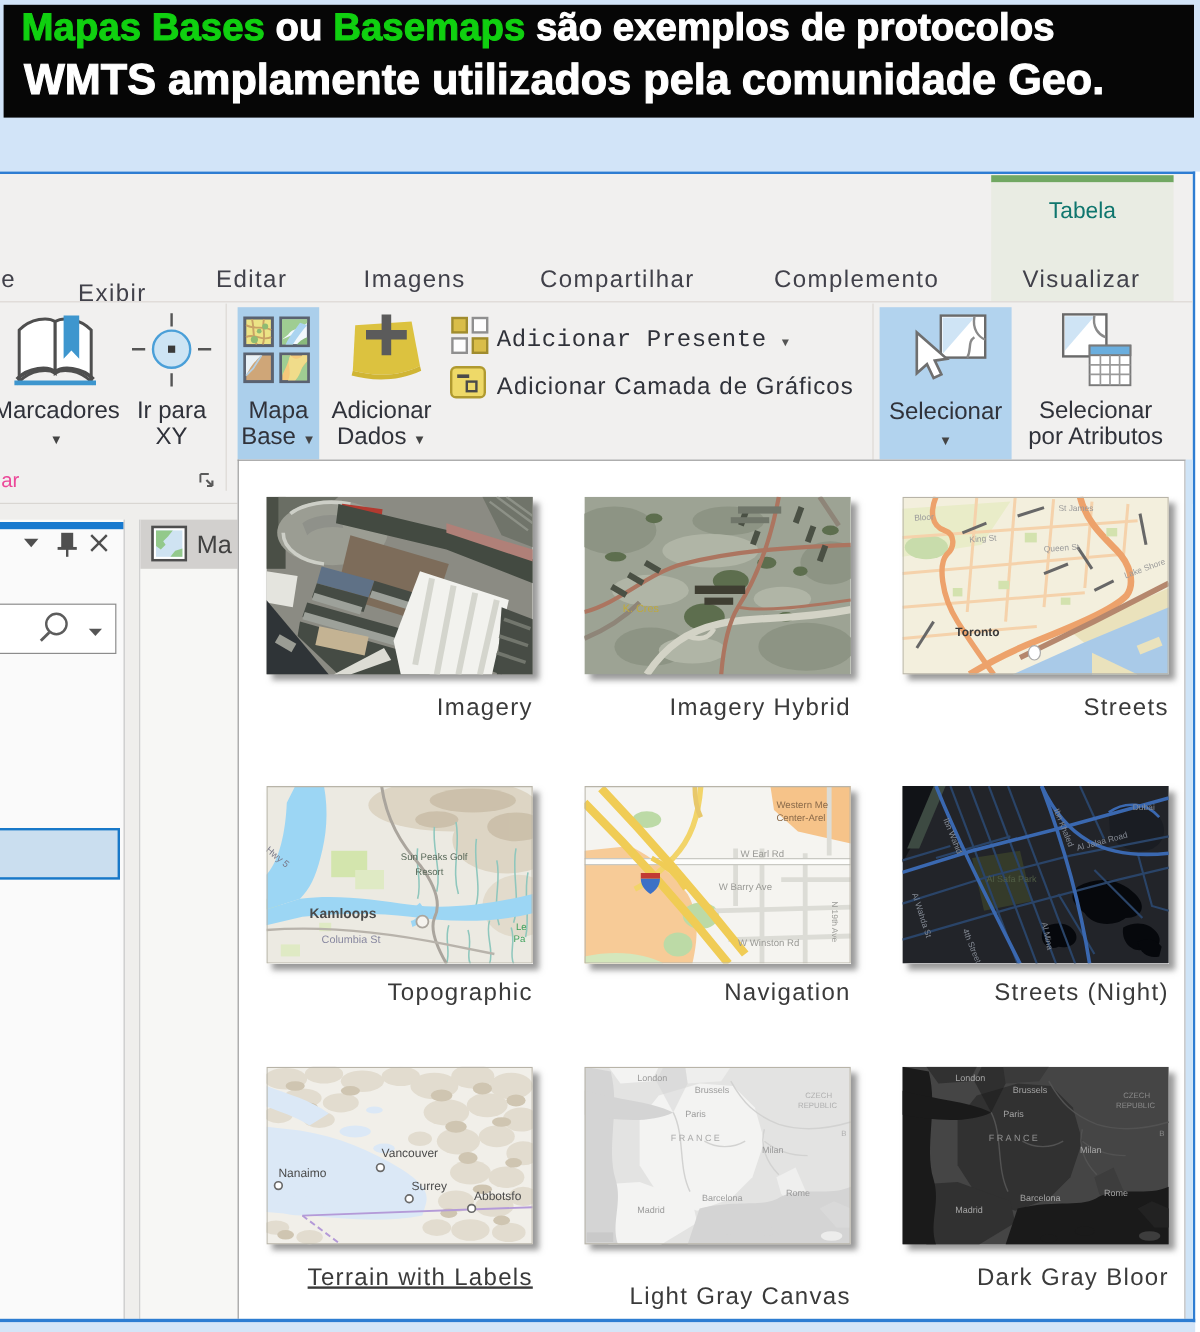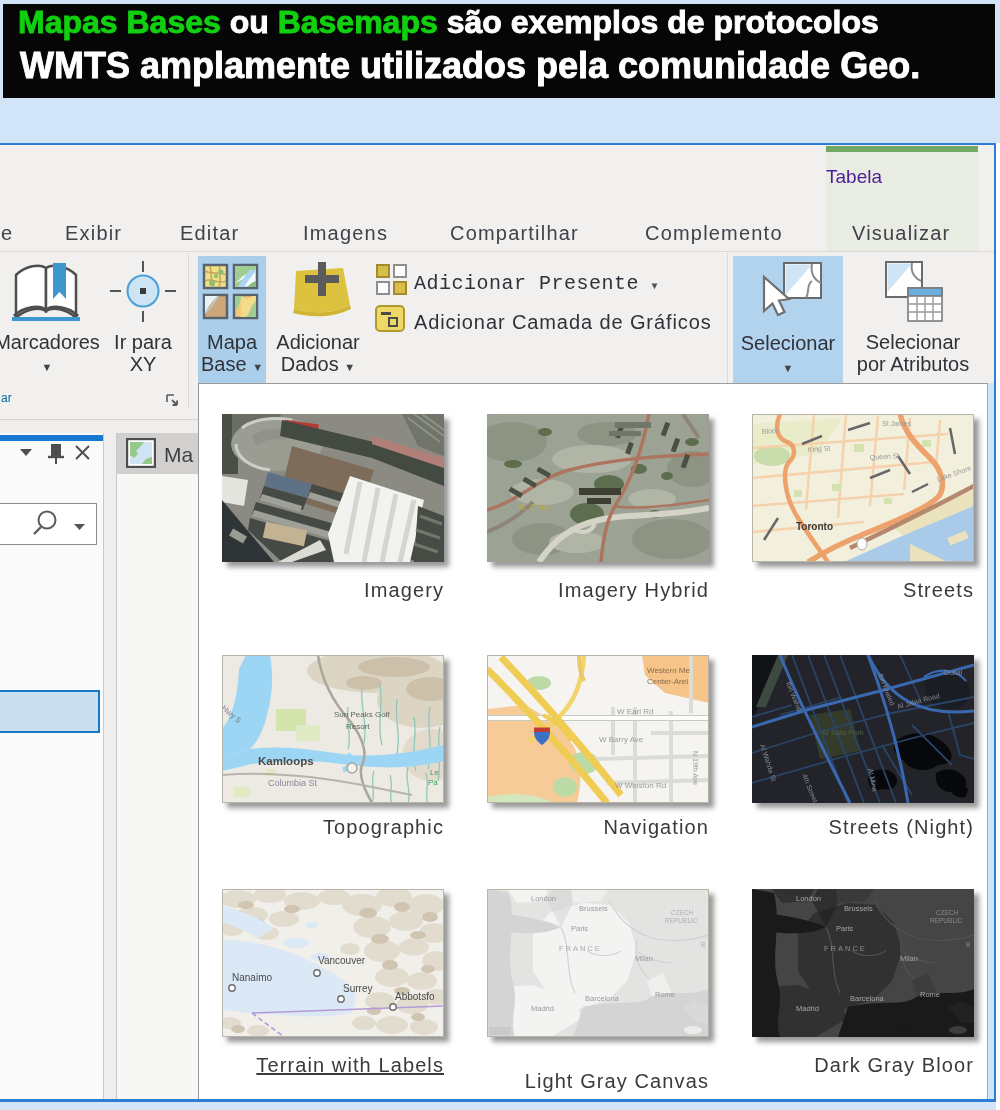--- a/index.html
+++ b/index.html
@@ -22,24 +22,24 @@
 <div class="abs" id="bl2" style="left:20px;top:45px;font-size:36px;font-weight:bold;color:#fff;white-space:nowrap;-webkit-text-stroke:0.9px;">WMTS amplamente utilizados pela comunidade Geo.</div>
 
 <div class="abs" style="left:0;top:143px;width:996px;height:2px;background:#2e7dd2;"></div>
 
 <div class="abs" style="left:0;top:145px;width:994px;height:275px;background:#f1f0ef;"></div>
 <div class="abs" style="left:996px;top:143px;width:4px;height:967px;background:#fff;"></div>
 <div class="abs" style="left:994px;top:143px;width:2px;height:959px;background:#2e7dd2;"></div>
 
 <div class="abs" style="left:826px;top:146px;width:152px;height:6px;background:#71a862;"></div>
 <div class="abs" style="left:826px;top:152px;width:152px;height:99px;background:#e9ece3;"></div>
-<div class="abs" style="left:826px;top:166px;width:152px;text-align:left;font-size:19px;color:#4c1d95;">Tabela</div>
+<div class="abs" style="left:826px;top:166px;width:152px;text-align:center;font-size:19px;color:#0f766e;">Tabela</div>
 
 <div class="tab" style="left:1px;">e</div>
-<div class="tab" style="left:65px;">Exibir</div>
+<div class="tab" style="left:65px;margin-top:12px;">Exibir</div>
 <div class="tab" style="left:180px;">Editar</div>
 <div class="tab" style="left:303px;">Imagens</div>
 <div class="tab" style="left:450px;">Compartilhar</div>
 <div class="tab" style="left:645px;">Complemento</div>
 <div class="tab" style="left:852px;">Visualizar</div>
 <div class="abs" style="left:0;top:251px;width:994px;height:1px;background:#dcd8d4;"></div>
 
 <div class="sep" style="left:188px;top:253px;height:156px;"></div>
 <div class="sep" style="left:727px;top:253px;height:156px;"></div>
 <div class="abs" style="left:0;top:419px;width:198px;height:1px;background:#d9d6d2;"></div>
@@ -50,21 +50,21 @@
 <div class="btnlbl" style="left:-8px;top:331px;width:110px;">Marcadores<br><span style="font-size:11px;color:#444;">▼</span></div>
 <div class="btnlbl" style="left:98px;top:331px;width:90px;">Ir para<br>XY</div>
 <div class="btnlbl" style="left:198px;top:331px;width:68px;">Mapa<br>Base <span style="font-size:11px;color:#444;">▼</span></div>
 <div class="btnlbl" style="left:273px;top:331px;width:90px;">Adicionar<br>Dados <span style="font-size:11px;color:#444;">▼</span></div>
 <div class="btnlbl" style="left:733px;top:332px;width:110px;">Selecionar<br><span style="font-size:11px;color:#444;">▼</span></div>
 <div class="btnlbl" style="left:848px;top:331px;width:130px;">Selecionar<br>por Atributos</div>
 
 <div class="mi" style="left:414px;top:272px;font-family:Liberation Mono, monospace;">Adicionar Presente <span style="font-size:10px;color:#555;">▼</span></div>
 <div class="mi" style="left:414px;top:311px;letter-spacing:0.9px;">Adicionar Camada de Gráficos</div>
 
-<div class="abs" style="left:1px;top:391px;font-size:12px;color:#0369a1;">ar</div>
+<div class="abs" style="left:1px;top:391px;font-size:17px;color:#ec4899;">ar</div>
 
 <svg class="abs" style="left:0;top:245px;" width="994" height="175" viewBox="0 0 994 175">
 
   <g transform="translate(0,4)">
   <g stroke="#4e4e4e" stroke-width="2.5" fill="#fff">
     <path d="M16 26 C26 16 40 15 46 19 L46 62 C40 58 26 59 16 69 Z"></path>
     <path d="M76 26 C66 16 52 15 46 19 L46 62 C52 58 66 59 76 69 Z"></path>
   </g>
   <path d="M14 67 C24 57 40 56 46 61 C52 56 68 57 78 67" stroke="#4e4e4e" stroke-width="3" fill="none"></path>
   <path d="M12 70 L80 70" stroke="#3e96ce" stroke-width="4" fill="none"></path>

